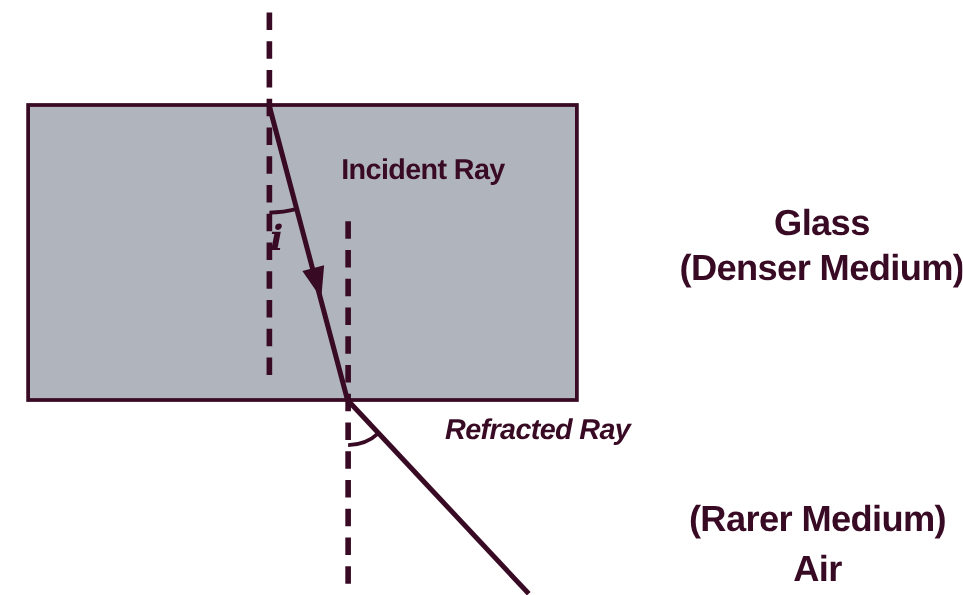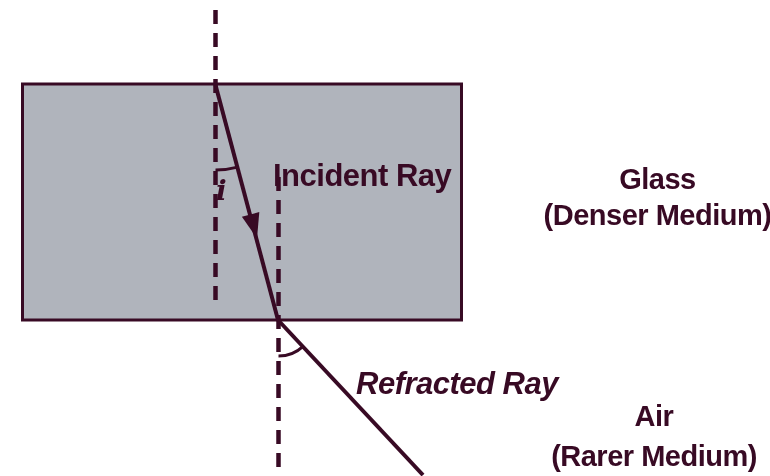--- a/index.html
+++ b/index.html
@@ -18,24 +18,23 @@
   .stage svg{position:absolute;left:0;top:0;}
   .glass-rect{fill:var(--glass-fill);stroke:var(--line);stroke-width:3;}
   .ray{stroke:var(--line);stroke-width:4;fill:none;}
   .normal{stroke:var(--line);stroke-width:4.5;fill:none;stroke-dasharray:14 9;}
   .arc{stroke:var(--line);stroke-width:3;fill:none;}
   .arrowhead{fill:var(--line);stroke:none;}
   .label{
     position:absolute;
     color:var(--line);
     font-weight:bold;
-    font-size:31px;
+    font-size:23px;
     letter-spacing:-0.5px;
     white-space:nowrap;
-    margin-top:36px;
   }
   .label-block{
     position:absolute;
     color:var(--line);
     font-weight:bold;
     font-size:29px;
     letter-spacing:-0.5px;
     text-align:center;
     white-space:nowrap;
   }
@@ -79,17 +78,17 @@
   <div class="label" style="left:273px;top:122px;">Incident Ray</div>
 
   <div class="label-block" style="left:540px;top:161px;width:235px;">
     <div class="line">Glass</div>
     <div class="line">(Denser Medium)</div>
   </div>
 
   <div class="label" style="left:356px;top:330px;font-style:italic;">Refracted Ray</div>
 
   <div class="label-block air-block" style="left:538px;top:396px;width:232px;">
+    <div class="line">(Rarer Medium)</div>
     <div class="line">Air</div>
-    <div class="line">(Rarer Medium)</div>
   </div>
 
 </div>
 
 </body></html>

